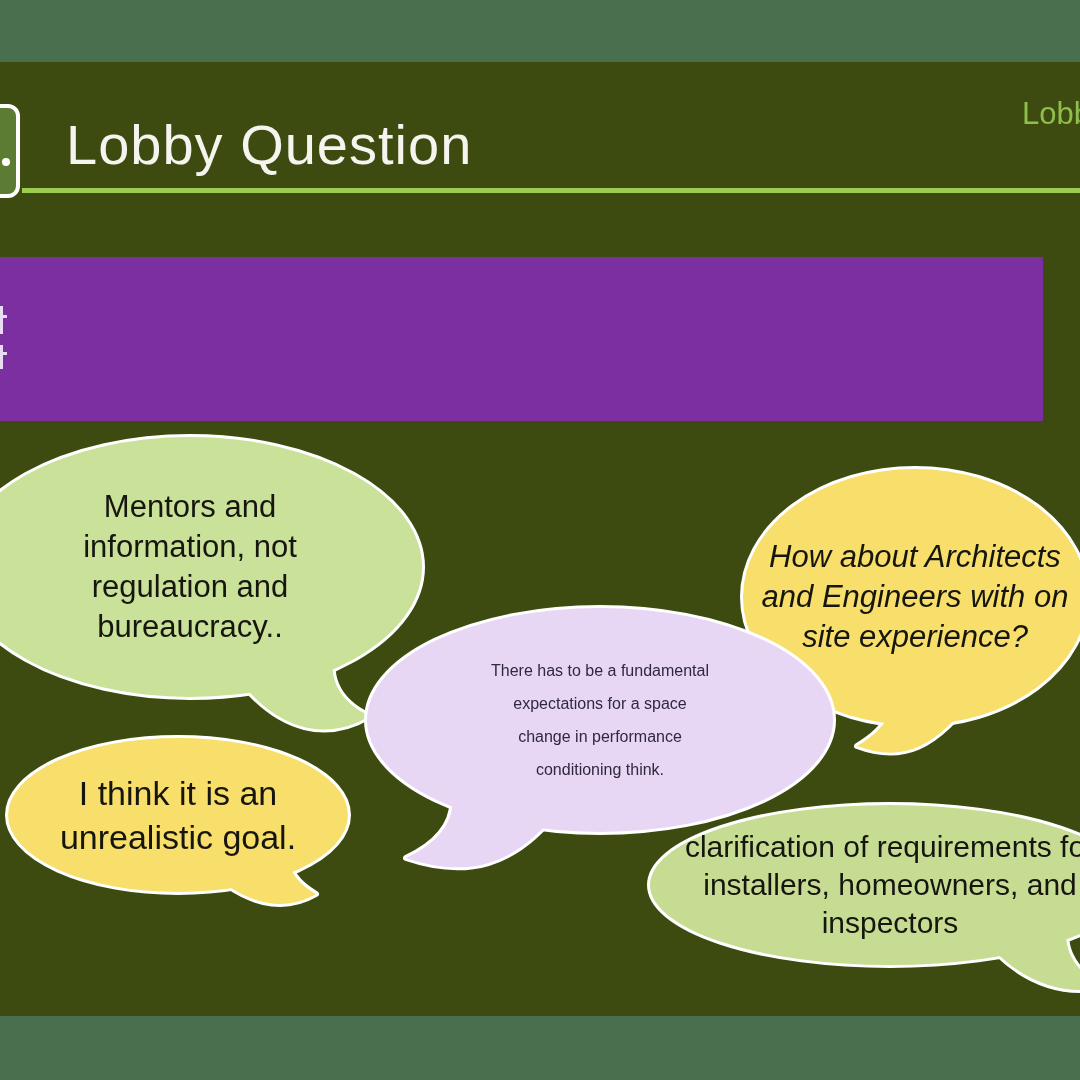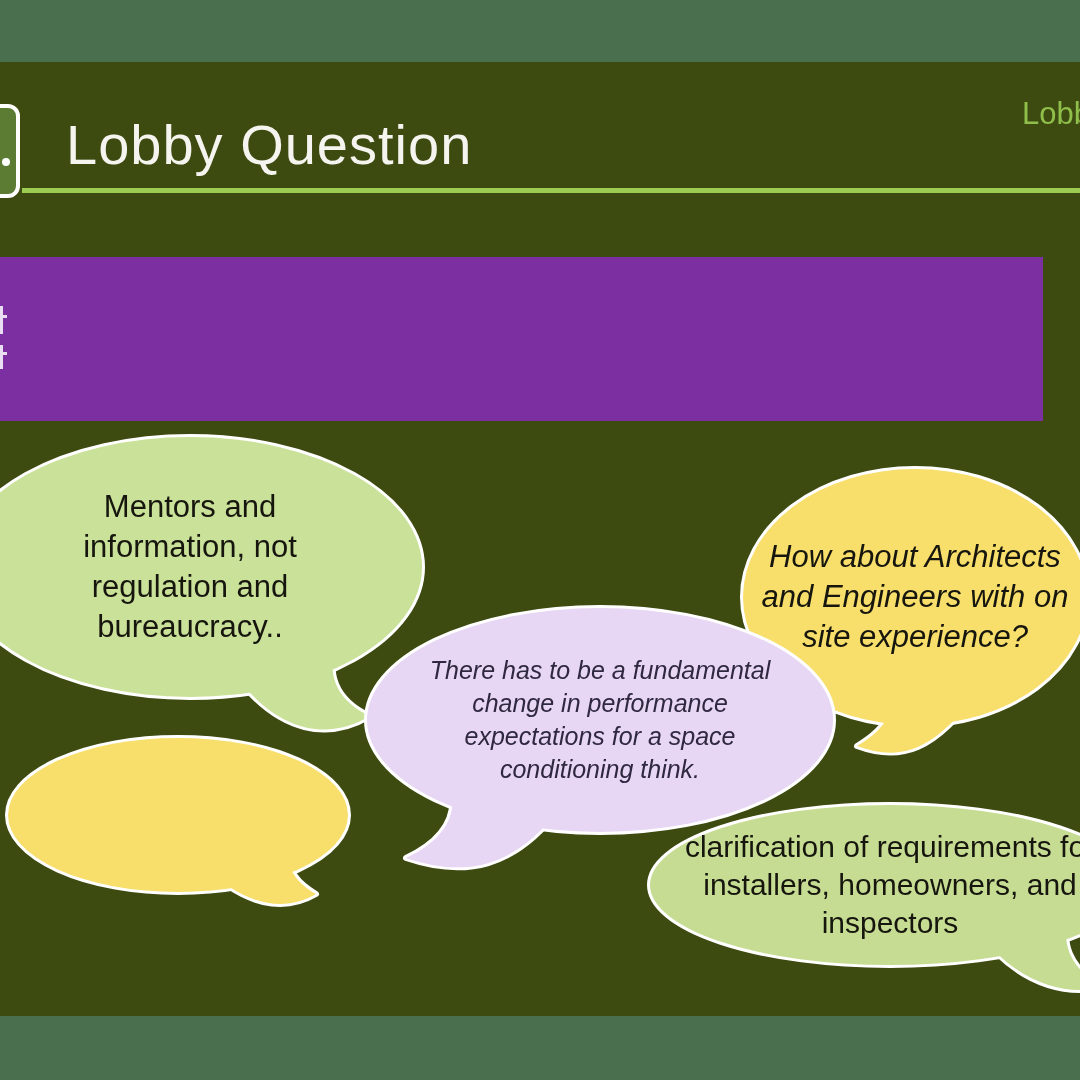--- a/index.html
+++ b/index.html
@@ -28,22 +28,22 @@
   
   #bubble-layer{position:absolute;left:0;top:0;width:1080px;height:1080px;}
   .outline{stroke:#ffffff;stroke-width:6;stroke-linejoin:round;}
   .noline{stroke:none;}
 
   
   .bubble-text{position:absolute;text-align:center;color:#16160e;}
   .bubble-text div{white-space:nowrap;}
   #text-mentors{left:-42px;top:487px;width:464px;font-size:31px;line-height:40px;}
   #text-unrealistic{left:8px;top:771px;width:340px;font-size:34px;line-height:44px;}
-  #text-fundamental{left:367px;top:654px;width:466px;font-size:25px;line-height:33px;
-                    font-style:italic;color:#2f2840;}
+  #text-fundamental{left:367px;top:654px;width:466px;font-size:16px;line-height:33px;
+                    color:#2f2840;}
   #text-architects{left:743px;top:537px;width:344px;font-size:31px;line-height:40px;font-style:italic;}
   #text-clarification{left:650px;top:828px;width:480px;font-size:30px;line-height:38px;}
 </style>
 </head>
 <body>
 
 <div id="stage">
   <div id="band-top" class="band"></div>
   <div id="slide"></div>
   <div id="band-bottom" class="band"></div>
@@ -100,24 +100,28 @@
       <ellipse class="noline" fill="#c6dc93" cx="890" cy="885" rx="240" ry="80"></ellipse>
     </g>
   </svg>
 
   <div id="text-mentors" class="bubble-text">
     <div>Mentors and</div>
     <div>information, not</div>
     <div>regulation and</div>
     <div>bureaucracy..</div>
   </div>
+  <div id="text-unrealistic" class="bubble-text">
+    <div>I think it is an</div>
+    <div>unrealistic goal.</div>
+  </div>
   <div id="text-fundamental" class="bubble-text">
     <div>There has to be a fundamental</div>
+    <div>expectations for a space</div>
     <div>change in performance</div>
-    <div>expectations for a space</div>
     <div>conditioning think.</div>
   </div>
   <div id="text-architects" class="bubble-text">
     <div>How about Architects</div>
     <div>and Engineers with on</div>
     <div>site experience?</div>
   </div>
   <div id="text-clarification" class="bubble-text">
     <div>clarification of requirements for</div>
     <div>installers, homeowners, and</div>

